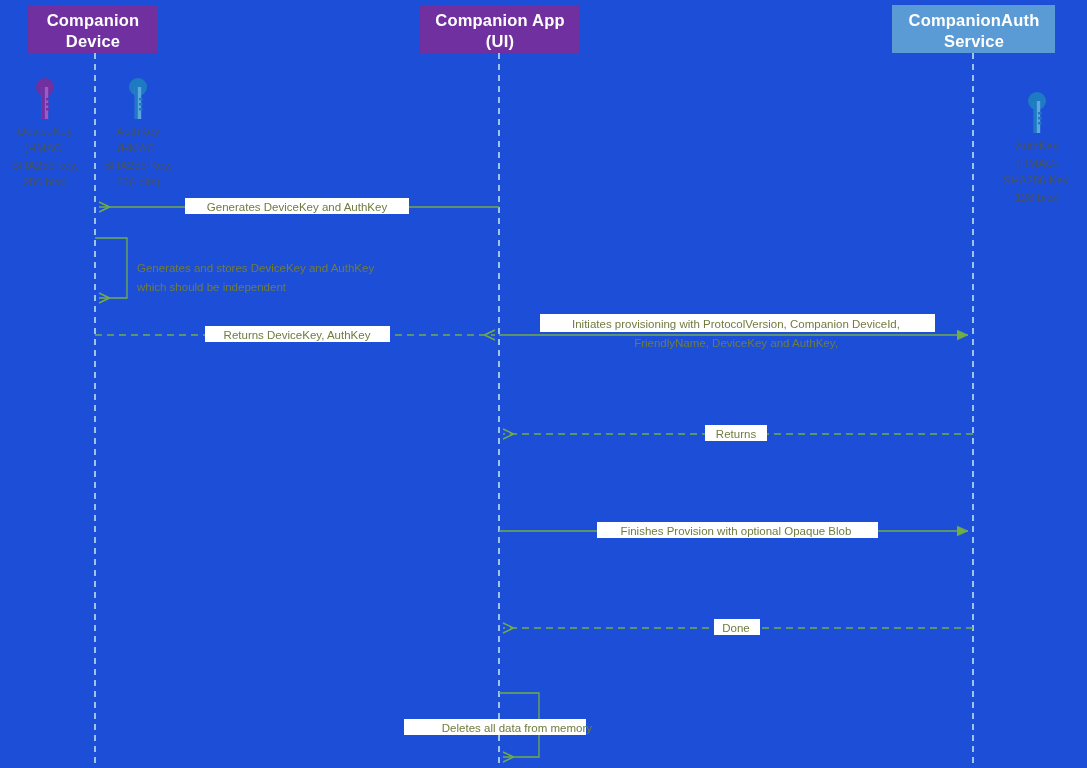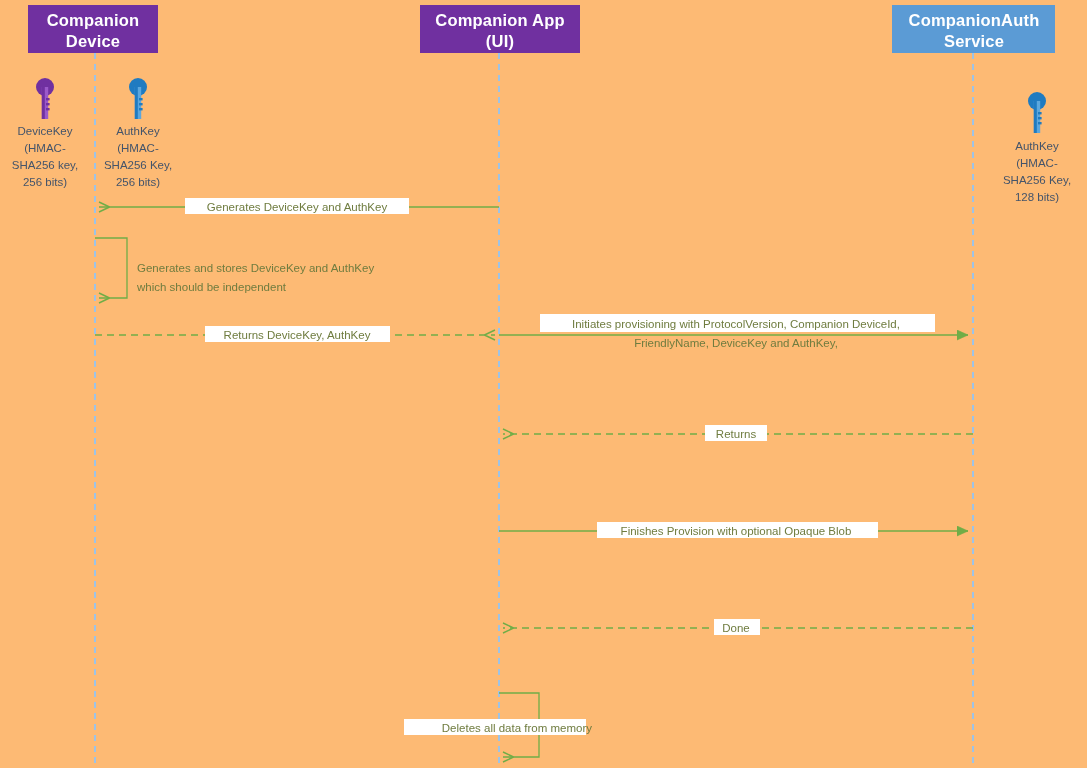--- a/index.html
+++ b/index.html
@@ -9,21 +9,21 @@
   }
   body {
     font-family: "Liberation Sans", sans-serif;
     -webkit-font-smoothing: antialiased;
   }
   #diagram-root {
     position: relative;
     width: 1087px;
     height: 768px;
     overflow: hidden;
-    background: #fdba74;
+    background: #1d4ed8;
   }
   #diagram-svg {
     position: absolute;
     left: 0;
     top: 0;
     width: 1087px;
     height: 768px;
   }
   .lifeline-header-label {
     font-weight: bold;

